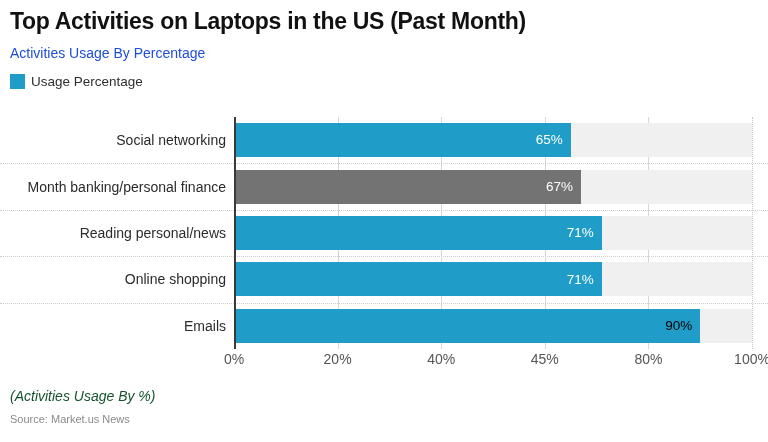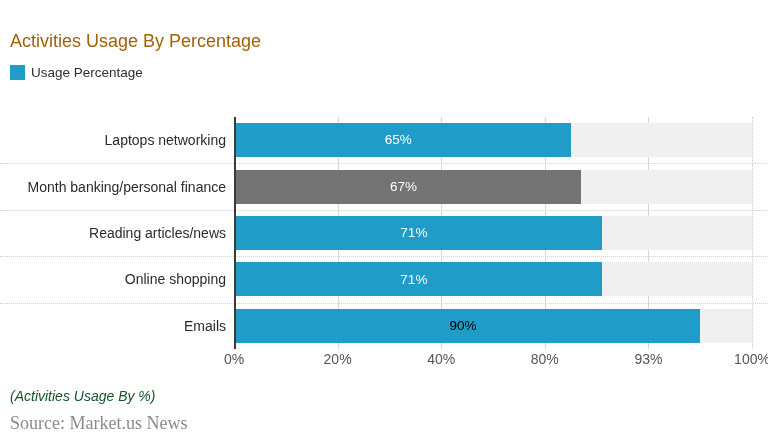--- a/index.html
+++ b/index.html
@@ -23,24 +23,24 @@
   #chart-title {
     font-size: 23px;
     font-weight: bold;
     letter-spacing: -0.3px;
     color: #111111;
     line-height: 1.15;
     margin: 0 0 0 0;
     white-space: nowrap;
   }
   #chart-subtitle {
-    font-size: 18px;
+    font-size: 14px;
     font-weight: normal;
-    color: #a16207;
-    margin-top: 23px;
+    color: #1d4ed8;
+    margin-top: 11px;
     line-height: 1.2;
     white-space: nowrap;
   }
 
   
   #chart-legend {
     display: flex;
     align-items: center;
     margin-top: 12px;
     margin-left: 0px;
@@ -119,21 +119,21 @@
     background: #f0f0f0;
   }
   .bar-fill {
     position: absolute;
     left: 0;
     top: 0;
     height: 100%;
     background: #1f9dc8;
     display: flex;
     align-items: center;
-    justify-content: center;
+    justify-content: flex-end;
     box-sizing: border-box;
     padding-right: 8px;
   }
   .bar-value {
     font-size: 13.5px;
     color: #ffffff;
     line-height: 1;
     white-space: nowrap;
   }
 
@@ -191,46 +191,46 @@
     top: 388px;
   }
   #footer-note {
     font-size: 14px;
     font-style: italic;
     color: #14532d;
     line-height: 1.2;
     white-space: nowrap;
   }
   #footer-source {
-    font-size: 18px;
+    font-size: 11px;
     color: #8a8a8a;
     margin-top: 8px;
     line-height: 1.2;
     white-space: nowrap;
-    font-family: Liberation Serif, serif;
   }
 </style>
 </head>
 <body>
 
 <div id="chart-header">
+  <div id="chart-title">Top Activities on Laptops in the US (Past Month)</div>
   <div id="chart-subtitle">Activities Usage By Percentage</div>
 
   <div id="chart-legend">
     <div class="legend-item">
       <span class="legend-swatch" style="background: rgb(31, 157, 200);"></span>
       <span class="legend-label">Usage Percentage</span>
     </div>
   </div>
 </div>
 
 <div id="cat-labels">
-    <div class="cat-label" style="top: 16.2px;">Laptops networking</div>
+    <div class="cat-label" style="top: 16.2px;">Social networking</div>
     <div class="cat-label" style="top: 62.6px;">Month banking/personal finance</div>
-    <div class="cat-label" style="top: 109px;">Reading articles/news</div>
+    <div class="cat-label" style="top: 109px;">Reading personal/news</div>
     <div class="cat-label" style="top: 155.4px; padding-left: 20px;">Online shopping</div>
     <div class="cat-label" style="top: 201.8px;">Emails</div>
   </div>
 
 <div id="plot-wrap">
   <div id="plot-area">
     <div id="gridlines">
         <div class="gridline axis-left" style="left: 0px;"></div>
         <div class="gridline" style="left: 103.6px;"></div>
         <div class="gridline" style="left: 207.2px;"></div>
@@ -276,21 +276,21 @@
       <div class="row-sep" style="top: 92.8px; border-top-color: rgb(207, 207, 207);"></div>
       <div class="row-sep" style="top: 139.2px; border-top-color: rgb(207, 207, 207);"></div>
       <div class="row-sep" style="top: 185.6px; border-top-color: rgb(207, 207, 207);"></div>
     </div>
 </div>
 
 <div id="x-ticks">
     <div class="x-tick" style="left: 234px;">0%</div>
     <div class="x-tick" style="left: 337.6px;">20%</div>
     <div class="x-tick" style="left: 441.2px;">40%</div>
-    <div class="x-tick" style="left: 544.8px;">80%</div>
-    <div class="x-tick" style="left: 648.4px;">93%</div>
+    <div class="x-tick" style="left: 544.8px;">45%</div>
+    <div class="x-tick" style="left: 648.4px;">80%</div>
     <div class="x-tick" style="left: 752px;">100%</div>
   </div>
 
 <div id="chart-footer">
   <div id="footer-note">(Activities Usage By %)</div>
   <div id="footer-source">Source: Market.us News</div>
 </div>
 
 </body></html>

